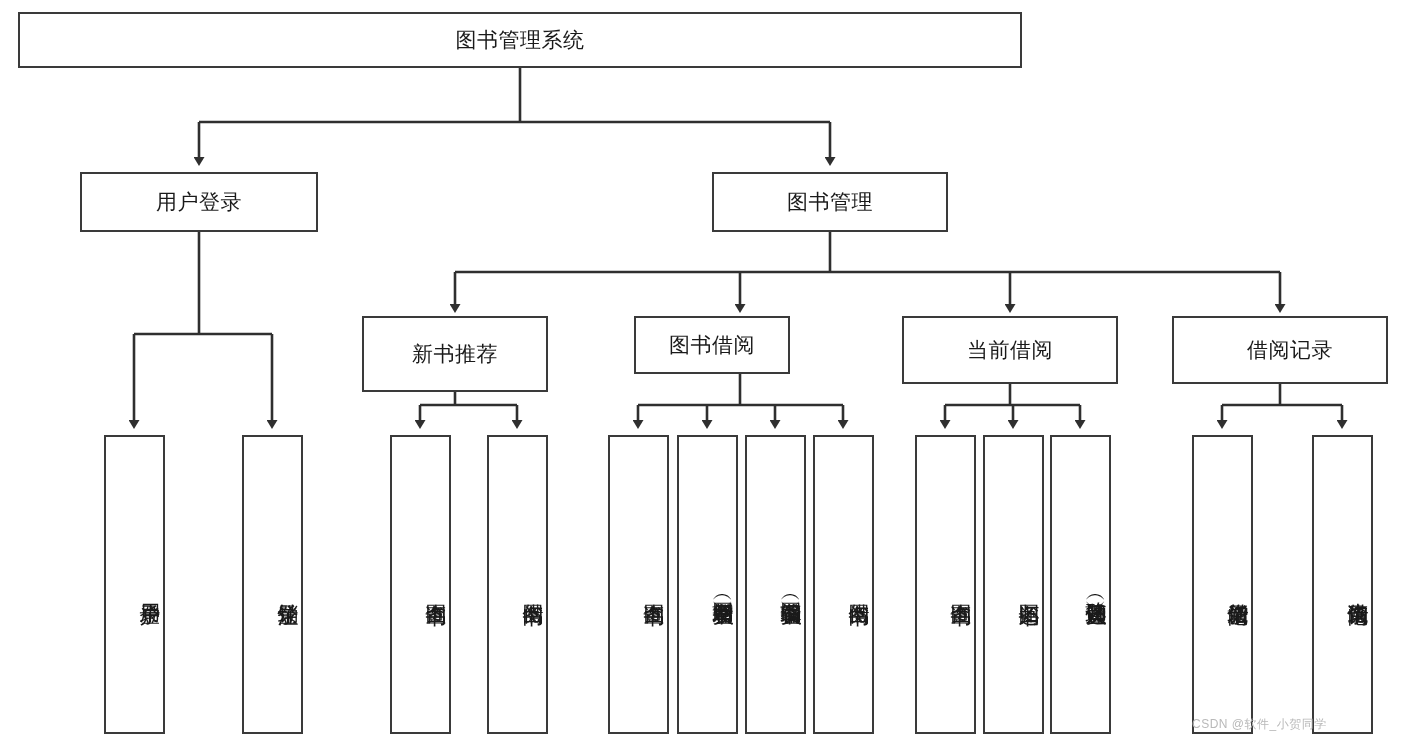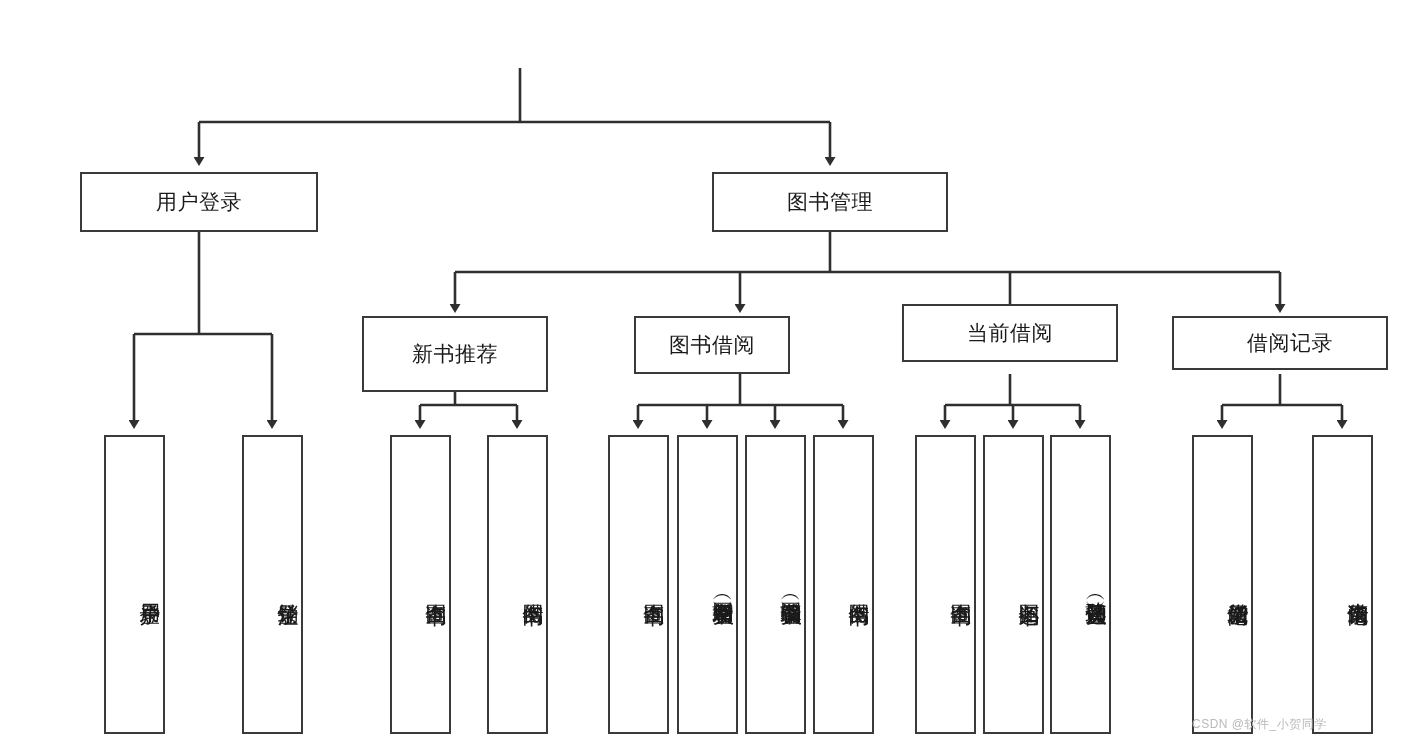--- a/index.html
+++ b/index.html
@@ -110,38 +110,41 @@
       <path d="M1013,405 L1013,421" marker-end="url(#arrow)"></path>
       <path d="M1080,405 L1080,421" marker-end="url(#arrow)"></path>
 
       <path d="M1280,374 L1280,405"></path>
       <path d="M1222,405 L1342,405"></path>
       <path d="M1222,405 L1222,421" marker-end="url(#arrow)"></path>
       <path d="M1342,405 L1342,421" marker-end="url(#arrow)"></path>
     </g>
   </svg>
 
+  <div class="node horiz" style="left:18px; top:12px; width:1004px; height:56px;">
+    <span>图书管理系统</span>
+  </div>
 
   <div class="node horiz" style="left:80px; top:172px; width:238px; height:60px;">
     <span>用户登录</span>
   </div>
   <div class="node horiz" style="left:712px; top:172px; width:236px; height:60px;justify-content:center;">
     <span>图书管理</span>
   </div>
 
   <div class="node horiz" style="left:362px; top:316px; width:186px; height:76px;">
     <span>新书推荐</span>
   </div>
   <div class="node horiz" style="left:634px; top:316px; width:156px; height:58px;">
     <span>图书借阅</span>
   </div>
-  <div class="node horiz" style="left:902px; top:304px; width:216px; height:58px;">
+  <div class="node horiz" style="left:902px; top:316px; width:216px; height:68px;">
     <span>当前借阅</span>
   </div>
-  <div class="node horiz" style="left:1172px; top:316px; width:216px; height:54px;padding-left:20px;">
+  <div class="node horiz" style="left:1172px; top:316px; width:216px; height:68px;padding-left:20px;">
     <span>借阅记录</span>
   </div>
 
   <div class="node vert" style="left:104px; top:435px; width:61px; height:299px;">
     <span>用户登录</span>
   </div>
   <div class="node vert" style="left:242px; top:435px; width:61px; height:299px;">
     <span>注销登录</span>
   </div>
 

